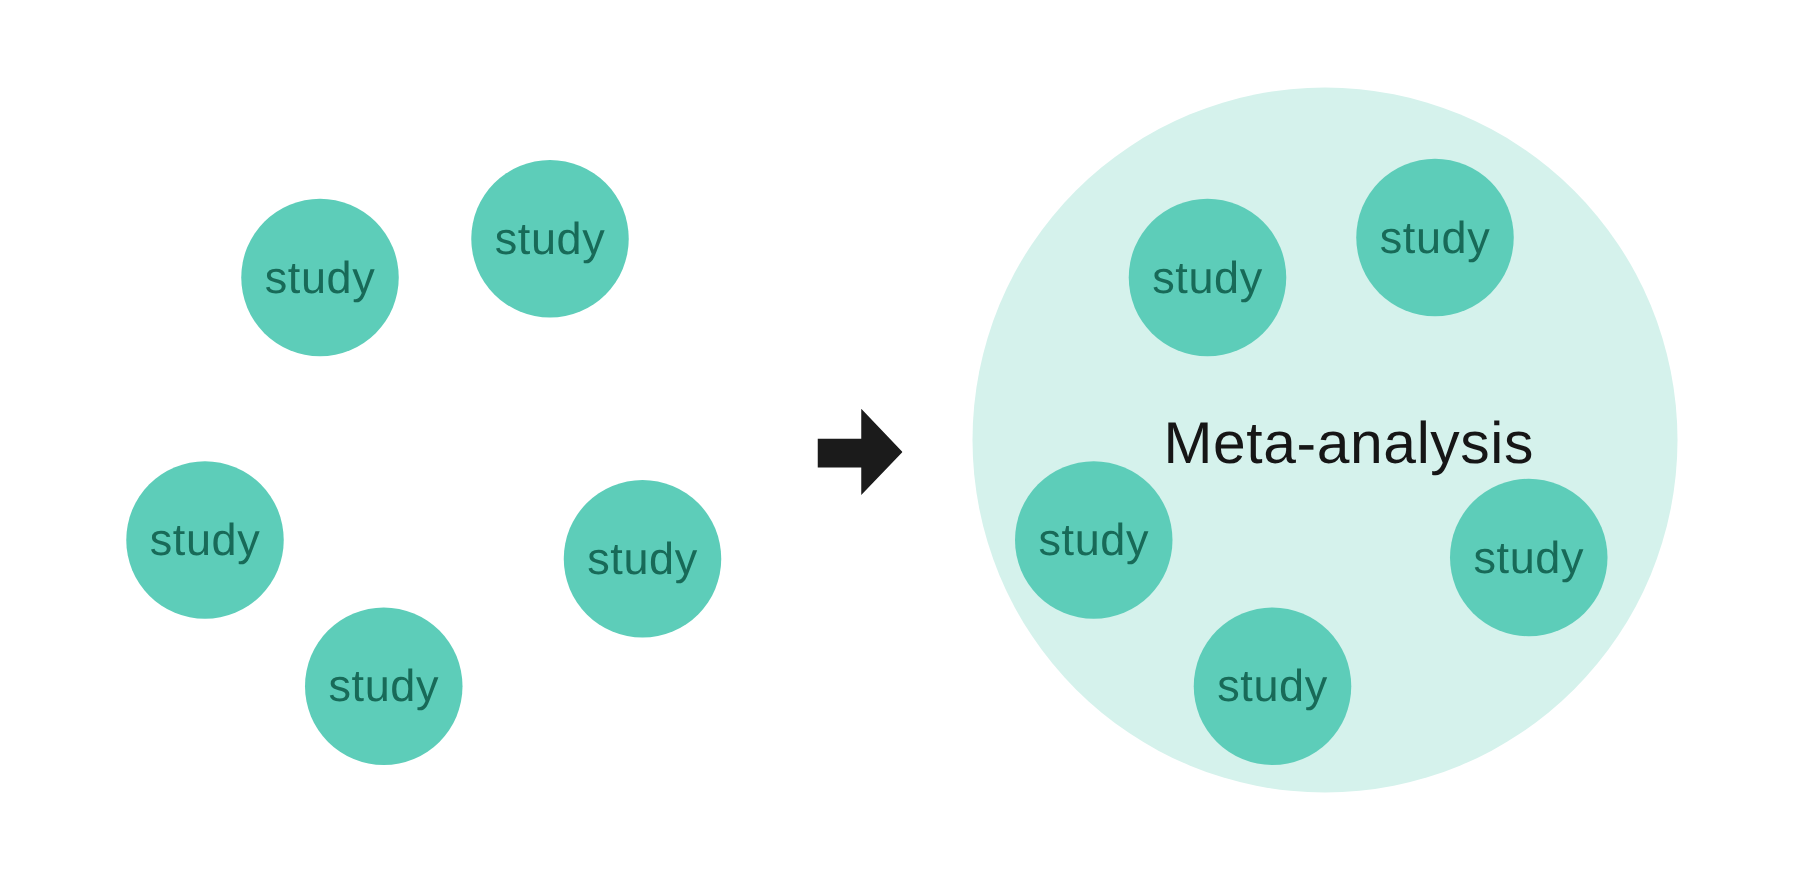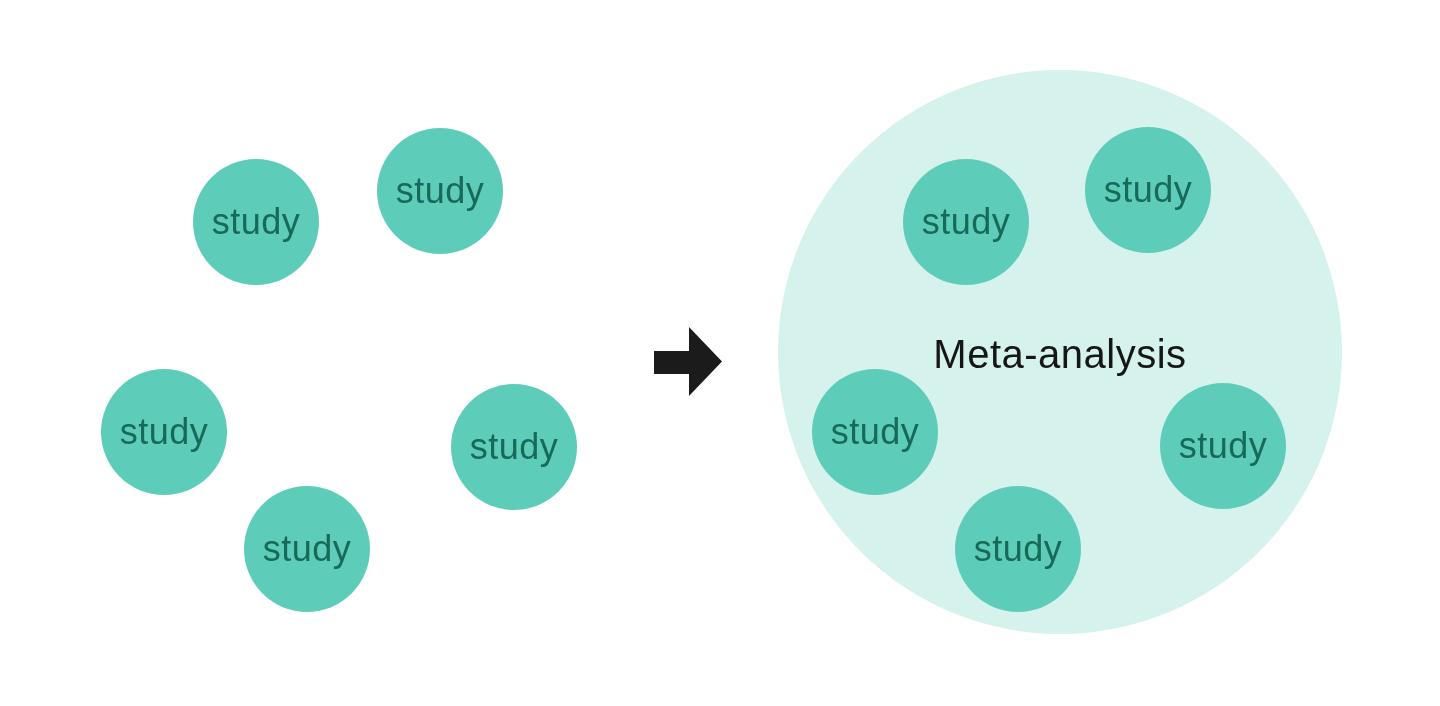--- a/index.html
+++ b/index.html
@@ -47,24 +47,25 @@
     height: 564px;
     border-radius: 50%;
     background: var(--meta-circle-fill, #d5f2ec);
   }
   .meta-title {
     position: absolute;
     left: 0;
     top: 260px;
     width: 100%;
     text-align: center;
-    font-size: 40px;
+    font-size: 47px;
     line-height: 48px;
     color: var(--meta-title-text, #161616);
     letter-spacing: 0.5px;
+    padding-left: 19px;
   }
   .arrow-icon {
     position: absolute;
     left: 654px;
     top: 327px;
     width: 68px;
     height: 69px;
     display: block;
   }
 </style>

